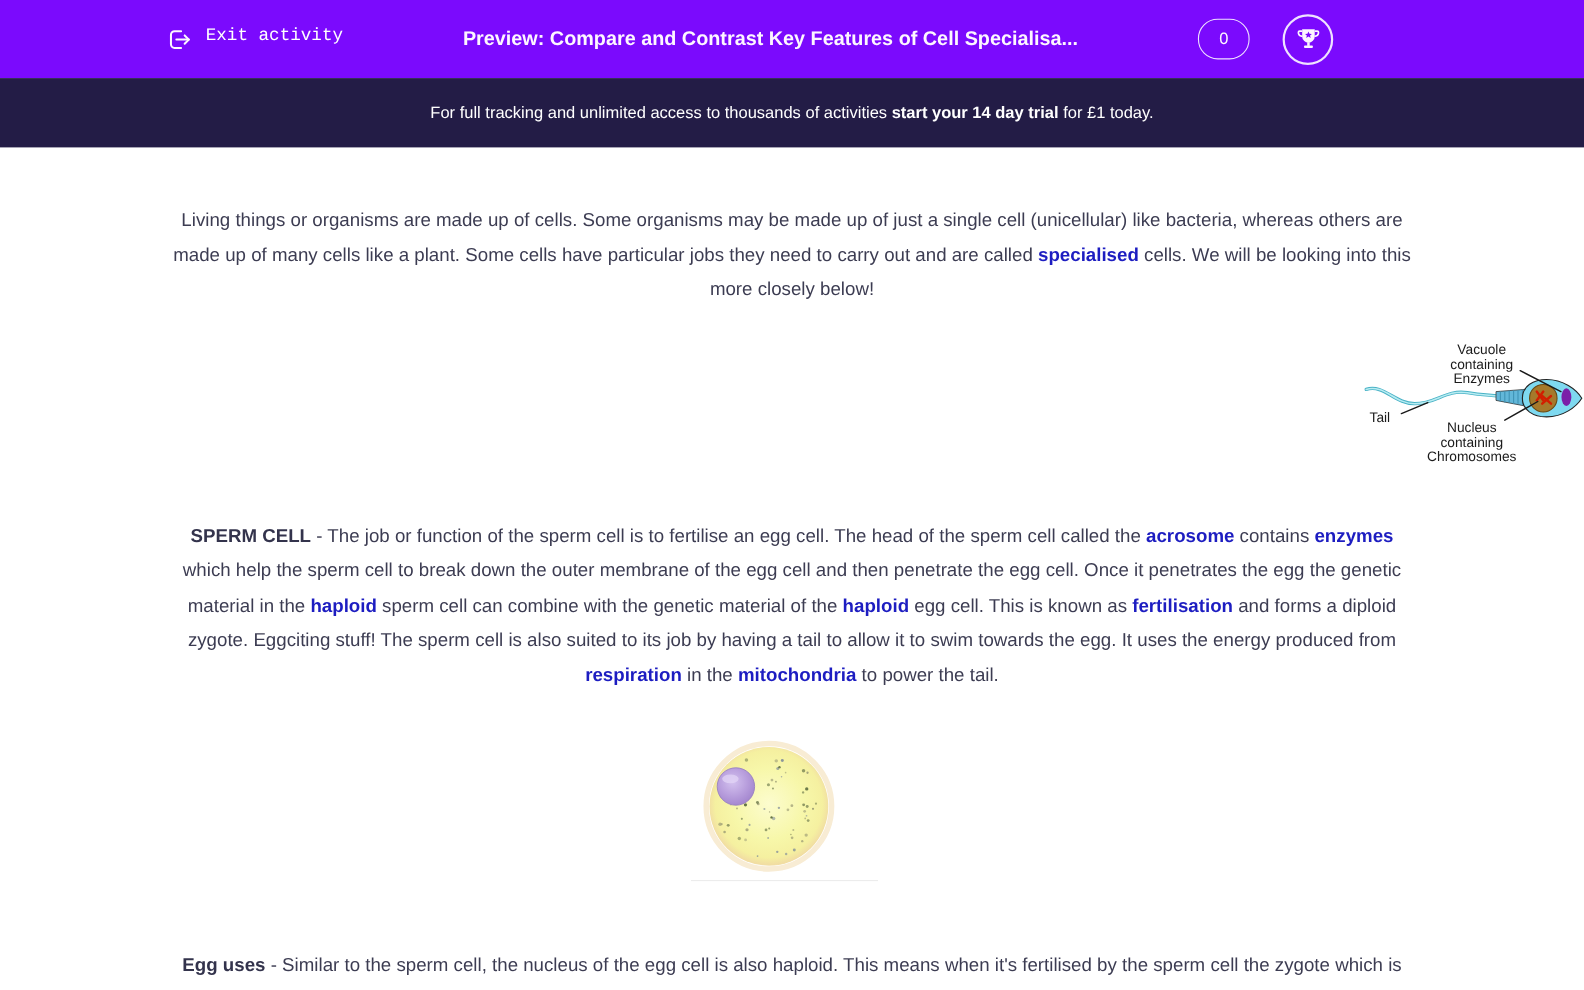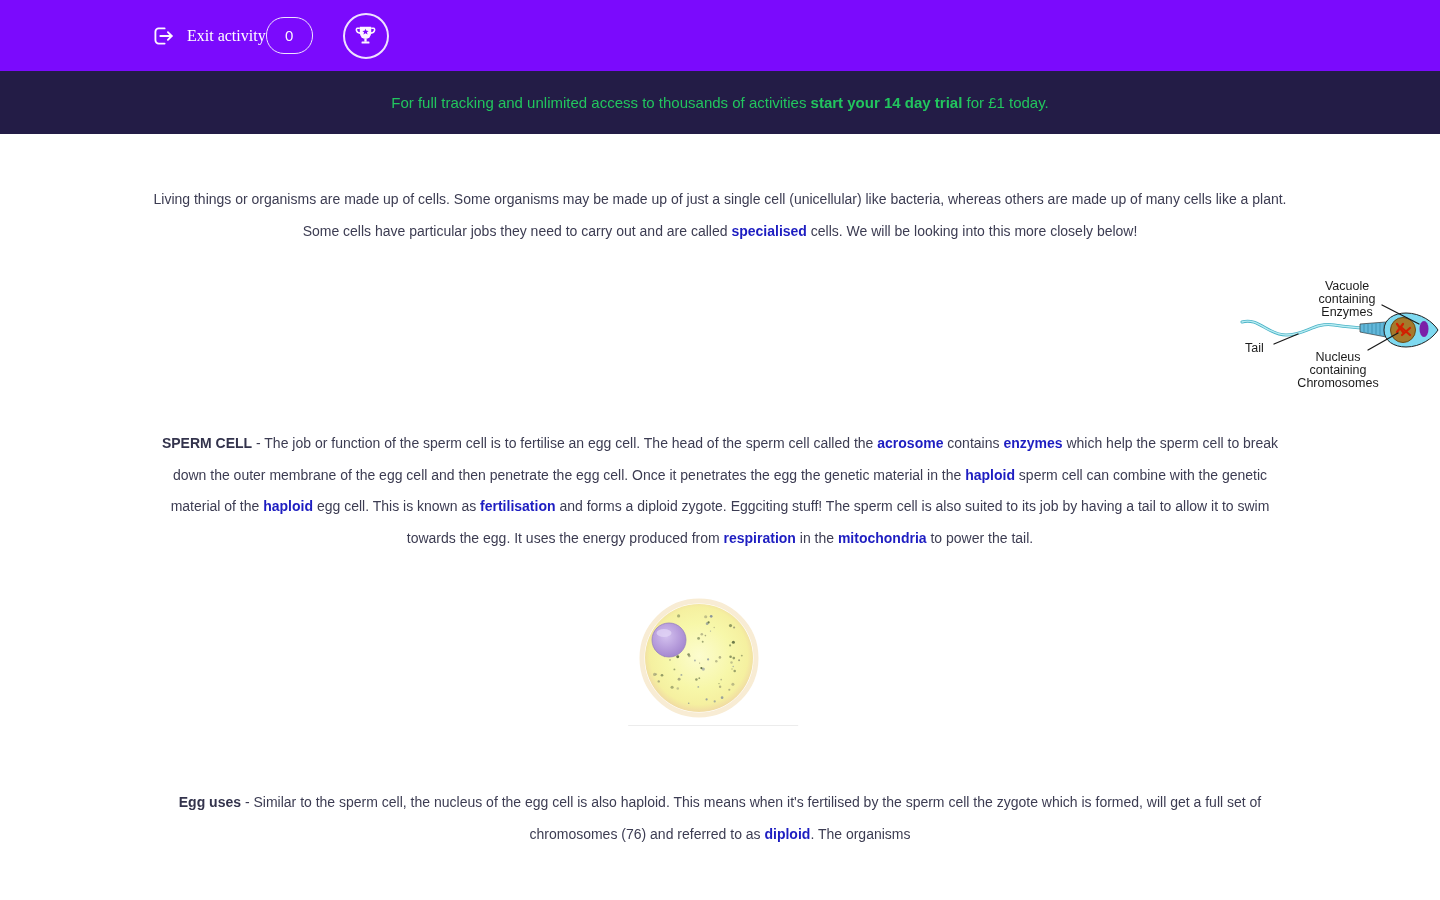--- a/index.html
+++ b/index.html
@@ -1,70 +1,71 @@
 <!DOCTYPE html>
 <html><head>
 <meta charset="utf-8">
 <style>
   * { margin:0; padding:0; box-sizing:border-box; }
   html,body { width:1440px; height:900px; overflow:hidden; background:#fff;
     font-family:"Liberation Sans", sans-serif; }
 
   
   .header { height:71px; background:#7B0AFD; display:flex; align-items:center; }
-  .exit-btn { display:flex; align-items:center; gap:11px; color:#fff; margin-left:150px;
+  .exit-btn { display:flex; align-items:flex-start; gap:11px; color:#fff; margin-left:150px;
     font-size:16px; background:none; border:none; cursor:pointer; white-space:nowrap;
-    font-family:Liberation Serif, serif; }
+    font-family:Liberation Mono, monospace; }
   .header-title { flex:1; text-align:center; color:#fdf6ff; font-size:18px; font-weight:700;
     white-space:nowrap; overflow:hidden; text-overflow:ellipsis; padding:0 24px; }
   .header-right { display:flex; align-items:center; gap:30px; margin-right:228px; }
   .score-pill { min-width:47px; height:37px; border:1.5px solid #efe2ff; border-radius:18px;
     color:#fdf6ff; display:flex; align-items:center; justify-content:center; font-size:15px;
     padding:0 14px; background:transparent; cursor:pointer; font-family:inherit; }
   .trophy-circle { width:46px; height:46px; border:2px solid #efe2ff; border-radius:50%;
     display:flex; align-items:center; justify-content:center; background:transparent; cursor:pointer; }
 
   
-  .banner { height:63px; background:#231C46; color:#22c55e; display:flex; align-items:center;
+  .banner { height:63px; background:#231C46; color:#ffffff; display:flex; align-items:center;
     justify-content:center; font-size:15px; }
   .banner b { font-weight:700; }
 
   
   .content { padding-top:50px; }
-  .para { max-width:1140px; margin:0 auto; text-align:center; font-size:14px;
+  .para { max-width:1140px; margin:0 auto; text-align:center; font-size:17px;
     line-height:31.5px; color:#3C3C52; }
   .seg-n { }
   .seg-b { color:#1D1DC1; font-weight:700; }
   .seg-d { font-weight:700; color:#33334C; }
 
   .diagram-wrap { display:flex; justify-content:flex-end; margin-top:28px; }
   .egg-wrap { display:flex; justify-content:center; margin-top:30px; position:relative; }
   .egg-smudge { position:absolute; left:50%; transform:translateX(-54%); bottom:28px;
     width:170px; height:1px; background:#ececec; }
-  .sperm-para { margin-top:40px; }
+  .sperm-para { margin-top:52px; }
   .egg-para { margin-top:33px; }
 
   svg text { font-family:"Liberation Sans", sans-serif; }
   .diag-label { font-size:12.5px; fill:#1b1b1b; }
 </style>
 </head>
 <body>
 
 <div class="header">
   <button class="exit-btn">
     <span style="display:flex;">
       <svg width="26" height="26" viewBox="0 0 24 24" fill="none" stroke="#fdf6ff" stroke-width="1.7" stroke-linecap="round" stroke-linejoin="round">
         <path d="M13.5 5 H8 a3 3 0 0 0 -3 3 v8 a3 3 0 0 0 3 3 h5.5"></path>
         <path d="M9.5 12 H20"></path>
         <path d="M16.5 8.5 L20 12 L16.5 15.5"></path>
       </svg>
     </span>
     <span>Exit activity</span>
   </button>
 
+  <div class="header-title">Preview: Compare and Contrast Key Features of Cell Specialisa...</div>
 
   <div class="header-right">
     <button class="score-pill">
       <span>0</span>
     </button>
     <button class="trophy-circle">
       <span style="display:flex;">
         <svg width="27" height="27" viewBox="0 0 26 26">
           <path d="M7.5 4.5 h11 v6.2 a5.5 5.5 0 0 1 -11 0 z" fill="#fdf6ff"></path>
           <path d="M7.5 6 H5.2 c-1.6 0 -1.6 4.4 2.5 4.7" fill="none" stroke="#fdf6ff" stroke-width="1.5"></path>

